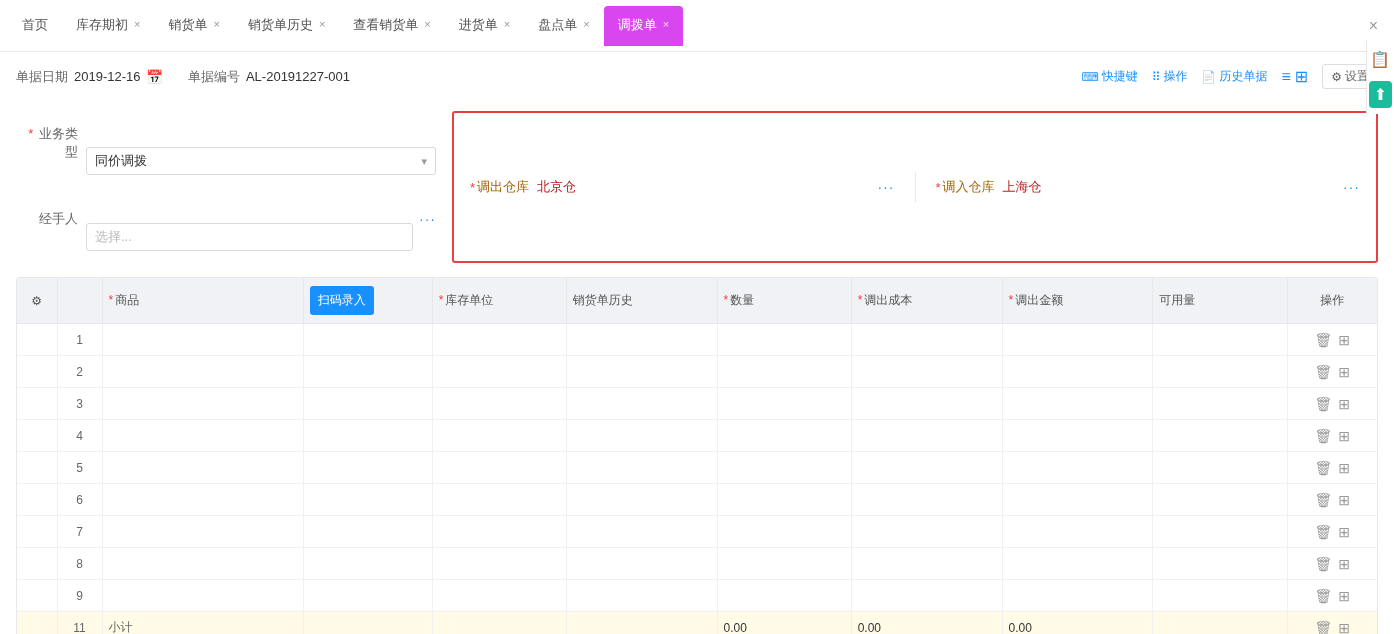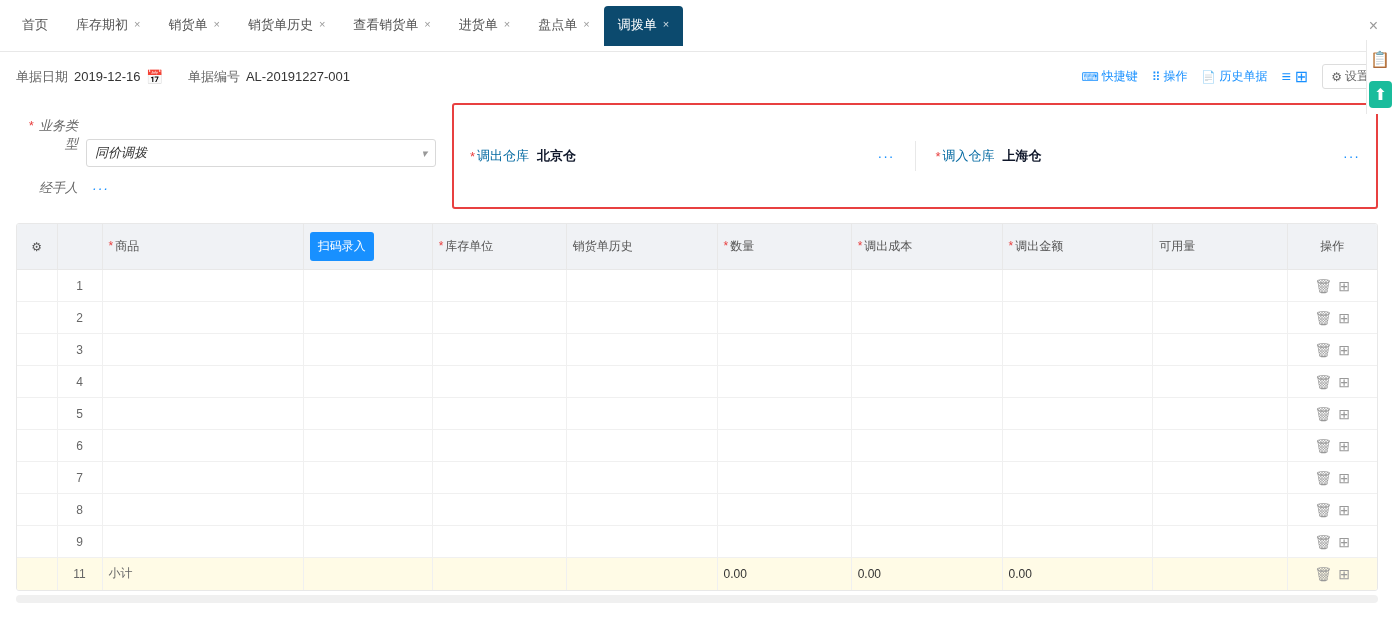--- a/index.html
+++ b/index.html
@@ -18,21 +18,21 @@
       padding: 0 14px;
       height: 40px;
       cursor: pointer;
       font-size: 13px;
       color: #555;
       border-bottom: 2px solid transparent;
       white-space: nowrap;
     }
     .tab-item.active {
       color: #fff;
-      background: #0c4a6e;
+      background: #d946ef;
       border-radius: 4px 4px 0 0;
       align-items: center;
     }
     .tab-close {
       margin-left: 6px;
       font-size: 11px;
       color: #999;
       cursor: pointer;
       line-height: 1;
     }
@@ -49,21 +49,21 @@
     .main-content {
       background: #fff;
       padding: 12px 16px;
       min-height: 590px;
     }
 
     
     .header-row {
       display: flex;
       align-items: center;
-      margin-bottom: 14px;
+      margin-bottom: 22px;
     }
     .header-field {
       display: flex; align-items: center; gap: 6px;
       margin-right: 24px;
     }
     .header-label { color: #666; }
     .header-value { color: #333; font-weight: 500; }
     .calendar-icon { color: #1890ff; cursor: pointer; font-size: 14px; }
     .header-actions {
       margin-left: auto;
@@ -82,21 +82,20 @@
     }
 
     
     .form-area {
       display: flex;
       gap: 16px;
       margin-bottom: 14px;
     }
     .form-left {
       flex: 0 0 420px;
-      font-style: italic;
     }
     .form-right {
       flex: 1;
       border: 2px solid #e84040;
       border-radius: 3px;
       padding: 12px 16px;
       display: flex;
       align-items: center;
       gap: 0;
     }
@@ -124,28 +123,27 @@
       min-width: 200px;
       margin-top: 36px;
     }
     .dropdown-arrow { color: #999; font-size: 11px; }
     .more-dots { color: #1890ff; cursor: pointer; font-size: 14px; letter-spacing: 1px; }
 
     .warehouse-field {
       display: flex; align-items: center; flex: 1;
     }
     .warehouse-label {
-      color: #0369a1;
+      color: #a16207;
       white-space: nowrap;
       margin-right: 8px;
     }
     .warehouse-value {
-      color: #0f172a;
+      color: #b91c1c;
       flex: 1;
-      font-weight: bold;
     }
     .warehouse-separator {
       width: 1px;
       height: 30px;
       background: #e8e8e8;
       margin: 0 20px;
     }
 
     
     .table-container {
@@ -351,20 +349,23 @@
         </div>
         <div class="form-select">
           <span>同价调拨</span>
           <span class="dropdown-arrow">▾</span>
         </div>
       </div>
 
       <div class="form-row">
         <div class="form-row-label">
           <span>经手人</span>
+        </div>
+        <div class="form-select">
+          <span style="color:#bbb;">选择...</span>
         </div>
         <span class="more-dots" style="margin-left:6px;">···</span>
       </div>
     </div>
 
     <div class="form-right">
 
       <div class="warehouse-field">
         <span class="required-star">*</span>
         <span class="warehouse-label">调出仓库</span>

